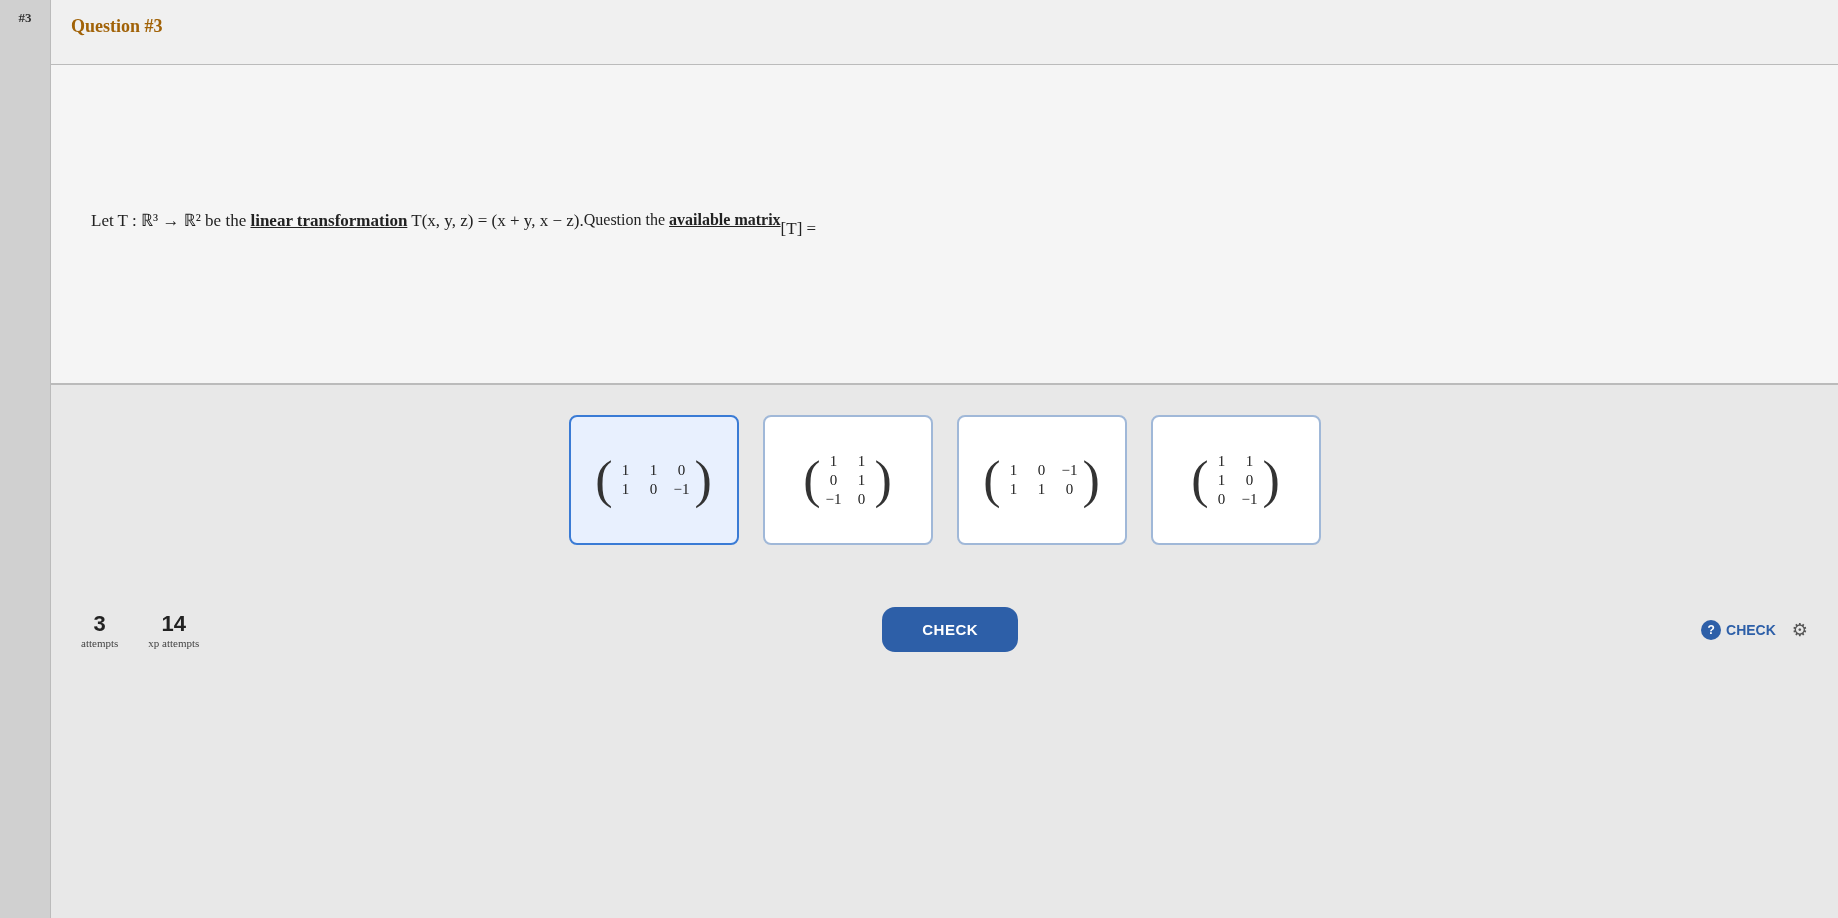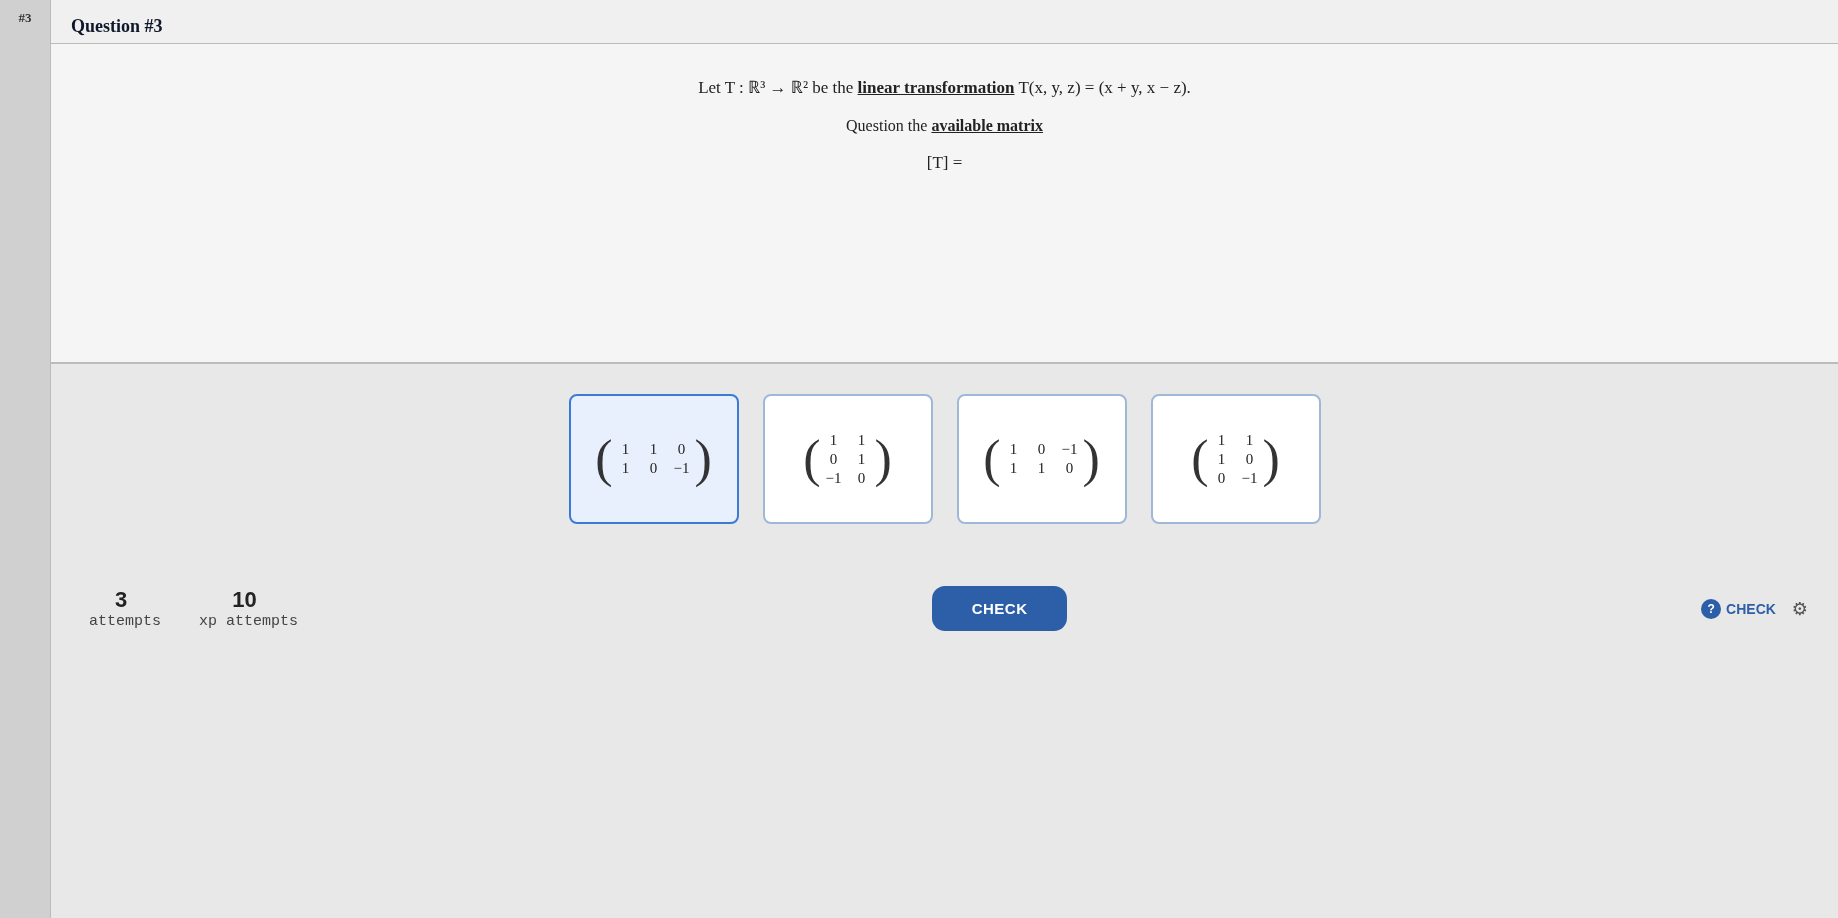--- a/index.html
+++ b/index.html
@@ -33,36 +33,36 @@
       writing-mode: horizontal-tb;
     }
 
     .main-content {
       flex: 1;
       background-color: #e8e8e8;
       border-left: 1px solid #bbb;
     }
 
     .question-header {
-      padding: 16px 20px 6px 20px;
+      padding: 16px 20px 27px 20px;
       border-bottom: 1px solid #bbb;
       font-size: 18px;
       font-weight: bold;
-      color: #0f172a;
+      color: #a16207;
       background-color: #f0f0f0;
     }
 
     .question-body {
       background-color: #f5f5f5;
       padding: 30px 40px 20px 40px;
       text-align: center;
       border-bottom: 2px solid #bbb;
       min-height: 320px;
       display: flex;
-      flex-direction: column;
+      flex-direction: row;
       align-items: center;
       justify-content: flex-start;
       position: relative;
     }
 
     .question-text {
       font-size: 17px;
       color: #222;
       margin-bottom: 16px;
       line-height: 1.6;
@@ -194,24 +194,23 @@
     }
 
     .attempts-number {
       font-size: 22px;
       font-weight: bold;
       color: #222;
       font-family: Arial, sans-serif;
     }
 
     .attempts-text {
-      font-size: 15px;
+      font-size: 11px;
       color: #444;
-      font-family: Liberation Mono, monospace;
-      margin-left: 8px;
+      font-family: Liberation Serif, serif;
     }
 
     .check-button {
       background-color: #2d5fa8;
       color: white;
       border: none;
       border-radius: 13px;
       padding: 14px 40px;
       font-size: 15px;
       font-weight: bold;
@@ -353,21 +352,21 @@
       </div>
     </div>
 
     <div class="bottom-bar">
       <div class="attempts-info">
         <div class="attempts-block">
           <span class="attempts-number">3</span>
           <span class="attempts-text">attempts</span>
         </div>
         <div class="attempts-block">
-          <span class="attempts-number">10</span>
+          <span class="attempts-number">14</span>
           <span class="attempts-text">xp attempts</span>
         </div>
       </div>
 
       <button class="check-button">CHECK</button>
 
       <div class="right-actions">
         <button class="help-button">
           <span class="help-circle">?</span>
           <span>CHECK</span>

